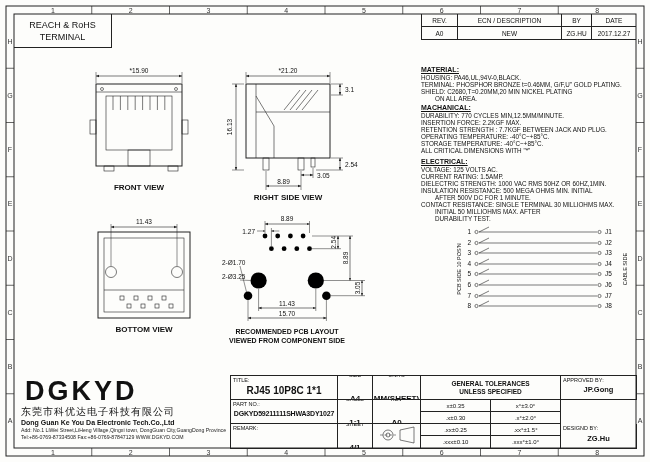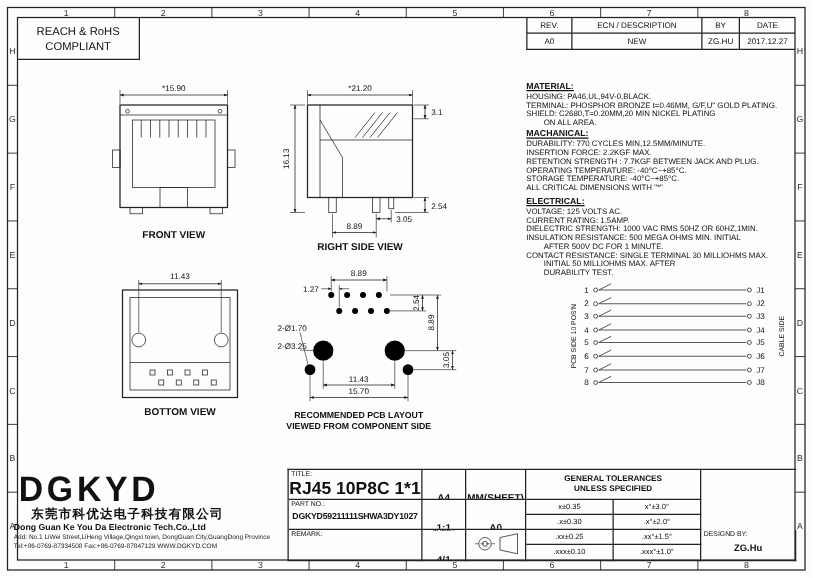--- a/index.html
+++ b/index.html
@@ -27,36 +27,36 @@
     font-size:6.5px;}
   .rev>div{border-left:1px solid #222;border-bottom:1px solid #222;
     display:flex;align-items:center;justify-content:center;overflow:hidden;}
 
   .notes{position:absolute;left:421px;width:214px;}
   .ntitle{font-size:7px;font-weight:bold;text-decoration:underline;margin-bottom:1px;}
   .nline{font-size:6.3px;line-height:7px;white-space:nowrap;}
   .nline.ind{padding-left:14px;}
   .note-material{top:66px;} .note-mechanical{top:104px;} .note-electrical{top:158px;}
 
-  .company{position:absolute;left:5px;top:376px;width:214px;height:71px;overflow:hidden;}
+  .company{position:absolute;left:15px;top:376px;width:214px;height:71px;overflow:hidden;}
   .logo{font-size:27px;font-weight:bold;letter-spacing:3px;line-height:30px;padding-left:10px;
         transform:scaleY(1.05);}
-  .cn{font-size:10px;font-weight:bold;letter-spacing:1px;line-height:12px;padding-left:20px;white-space:nowrap;}
+  .cn{font-size:10px;font-weight:normal;letter-spacing:1px;line-height:12px;padding-left:6px;white-space:nowrap;}
   .en{font-size:7px;font-weight:bold;line-height:9px;padding-left:6px;white-space:nowrap;}
   .addr{font-size:5.2px;line-height:6.5px;padding-left:6px;white-space:nowrap;color:#222;}
 
   .tblock{position:absolute;left:230px;top:375px;width:406px;height:73px;
     border-left:1px solid #222;border-top:1px solid #222;
     display:grid;grid-template-columns:107px 35px 48px 70px 70px 76px;
     grid-template-rows:24px 12px 12px 12px 13px;}
   .cell{border-right:1px solid #222;border-bottom:1px solid #222;position:relative;
     display:flex;flex-direction:column;align-items:center;justify-content:center;overflow:hidden;}
   .lbl{position:absolute;top:1px;left:2px;font-size:5.5px;color:#111;}
   .slbl{font-size:5.5px;line-height:6px;}
-  .v-title{font-size:14px;font-weight:bold;margin-top:5px;}
+  .v-title{font-size:10px;font-weight:bold;margin-top:5px;}
   .v-part{font-size:7px;font-weight:bold;letter-spacing:-0.2px;margin-top:4px;}
   .v-mid{font-size:8px;font-weight:bold;margin-top:16px;}
   .v-name{font-size:7.5px;font-weight:bold;margin-top:4px;}
   .tol{font-size:6px;}
   .tolhead{font-size:6.5px;font-weight:bold;line-height:8px;text-align:center;}
 </style>
 </head>
 <body>
 
 <div class="sheet">
@@ -332,21 +332,21 @@
   <g>
     <circle class="det" cx="388" cy="435" r="5"></circle>
     <circle class="det" cx="388" cy="435" r="2"></circle>
     <path class="det" d="M400,430 L414,427 L414,443 L400,440 Z"></path>
     <line class="ext" x1="380" y1="435" x2="396" y2="435" stroke-dasharray="3 1.5"></line>
   </g>
 </svg>
 
 <div class="compliance">
   <div>REACH &amp; RoHS</div>
-  <div>COMPLIANT</div>
+  <div>TERMINAL</div>
 </div>
 
 <div class="rev">
   <div>REV.</div>
   <div>ECN / DESCRIPTION</div>
   <div>BY</div>
   <div>DATE</div>
   <div>A0</div>
   <div>NEW</div>
   <div>ZG.HU</div>
@@ -431,19 +431,23 @@
   </div>
   <div class="cell tol" style="grid-column:4;grid-row:2">x±0.35</div>
   <div class="cell tol" style="grid-column:5;grid-row:2">x°±3.0°</div>
   <div class="cell tol" style="grid-column:4;grid-row:3">.x±0.30</div>
   <div class="cell tol" style="grid-column:5;grid-row:3">.x°±2.0°</div>
   <div class="cell tol" style="grid-column:4;grid-row:4">.xx±0.25</div>
   <div class="cell tol" style="grid-column:5;grid-row:4">.xx°±1.5°</div>
   <div class="cell tol" style="grid-column:4;grid-row:5">.xxx±0.10</div>
   <div class="cell tol" style="grid-column:5;grid-row:5">.xxx°±1.0°</div>
 
+  <div class="cell" style="grid-column:6;grid-row:1">
+    <span class="lbl">APPROVED BY:</span>
+    <span class="v-name">JP.Gong</span>
+  </div>
   <div class="cell" style="grid-column:6;grid-row:4/6">
     <span class="lbl">DESIGND BY:</span>
     <span class="v-name">ZG.Hu</span>
   </div>
 </div>
 
 </div>
 
 </body></html>

